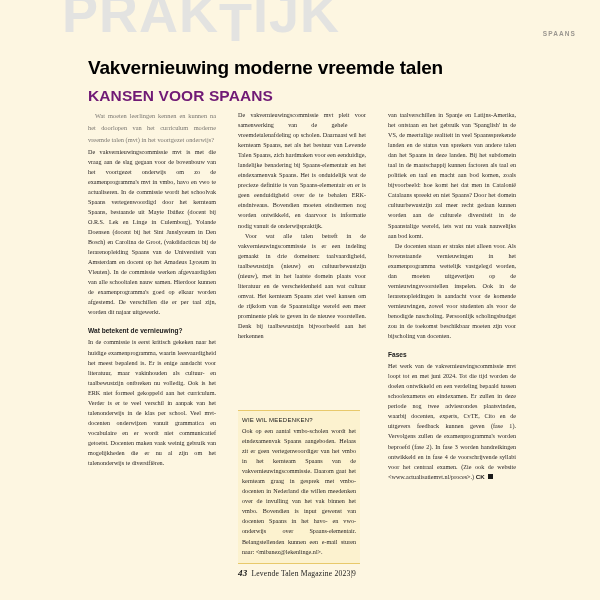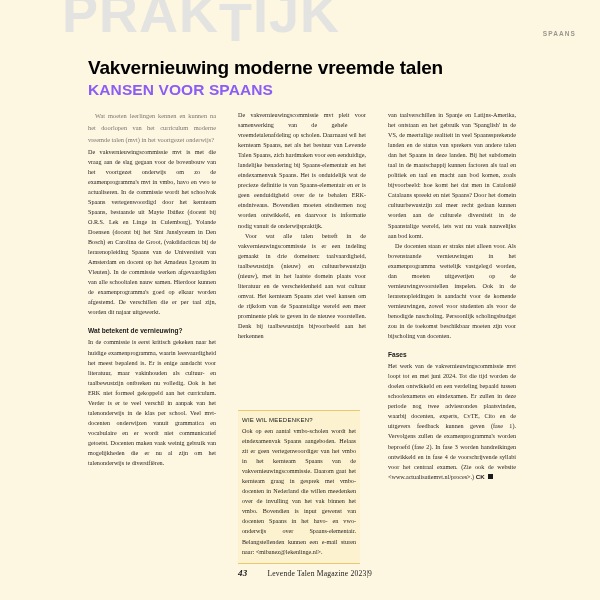--- a/index.html
+++ b/index.html
@@ -53,23 +53,23 @@
     font-size:19px;
     letter-spacing:-0.2px;
     color:#000000;
     line-height:1.15;
   }
   .title-sub{
     font-family:"Liberation Sans", sans-serif;
     font-weight:700;
     font-size:15.5px;
     letter-spacing:0.1px;
-    color:#8b5cf6;
+    color:#701a75;
     line-height:1.15;
-    margin-top:2px;
+    margin-top:8px;
   }
   
   .cols{
     position:absolute;
     left:88px;top:110px;
     width:428px;
     height:445px;
   }
   .col{
     position:absolute;
@@ -141,21 +141,21 @@
     left:238px;bottom:22px;
     font-family:"Liberation Serif", serif;
     font-size:7.6px;
     color:#1a1a1a;
     letter-spacing:0.2px;
     white-space:nowrap;
   }
   .footer .pagenum{
     font-weight:700;
     font-size:9px;
-    margin-right:20px;
+    margin-right:4px;
     font-style:italic;
   }
   .ck{font-family:"Liberation Sans", sans-serif;font-weight:700;font-size:6.2px;}
 </style>
 </head>
 <body>
 
 <div class="page">
 
   <div class="watermark"><span>PRAK</span><span class="drop">T</span><span>IJK</span></div>

